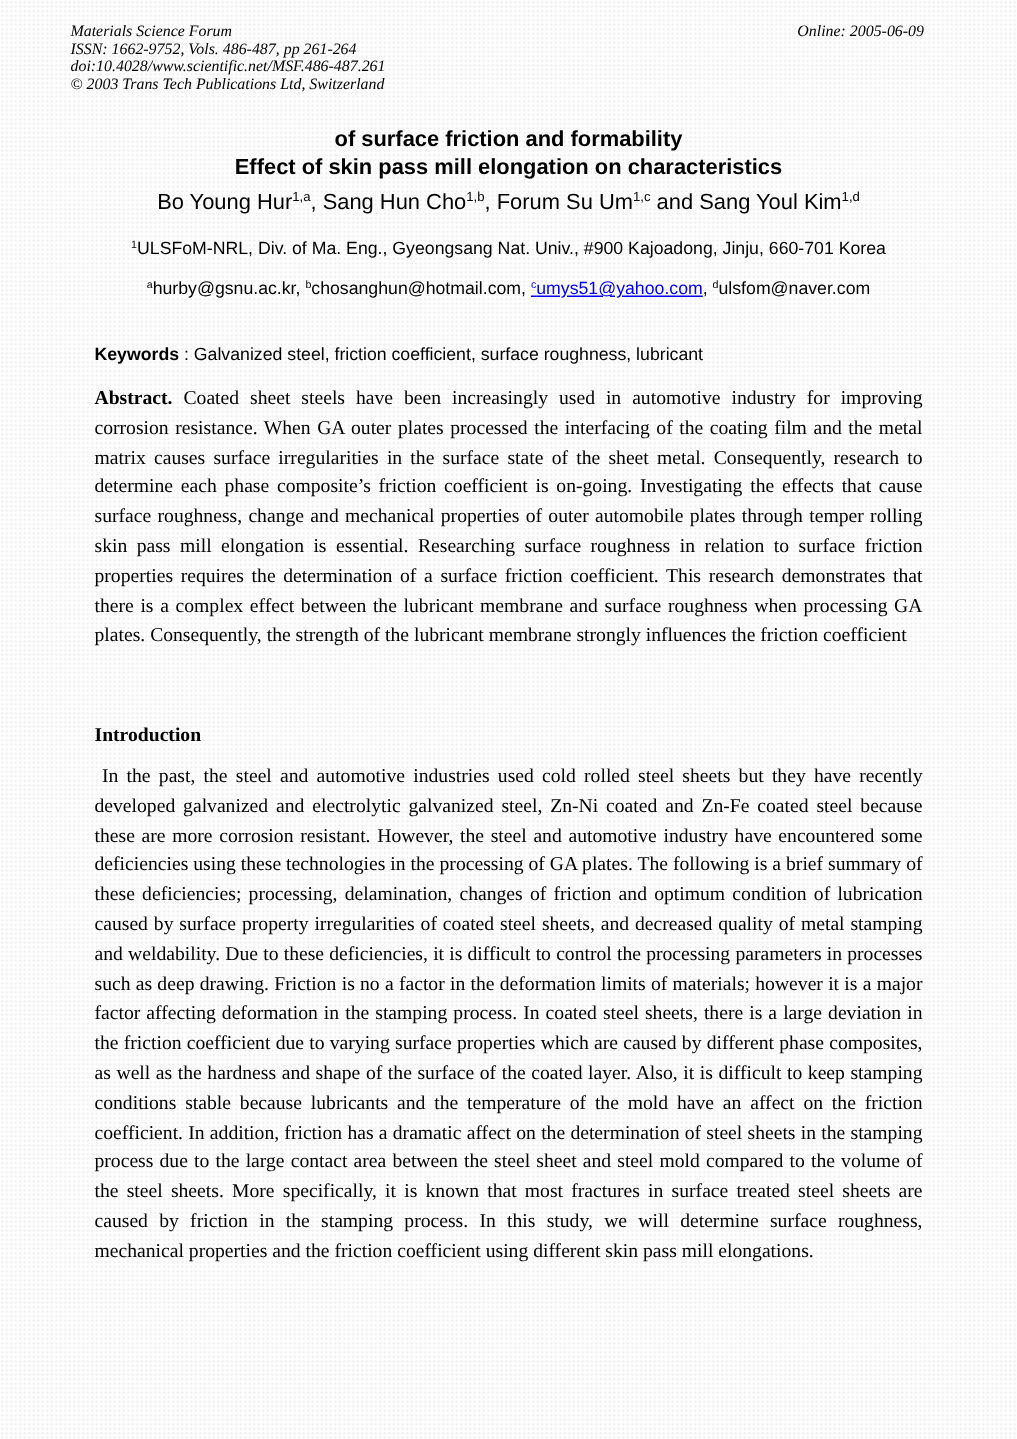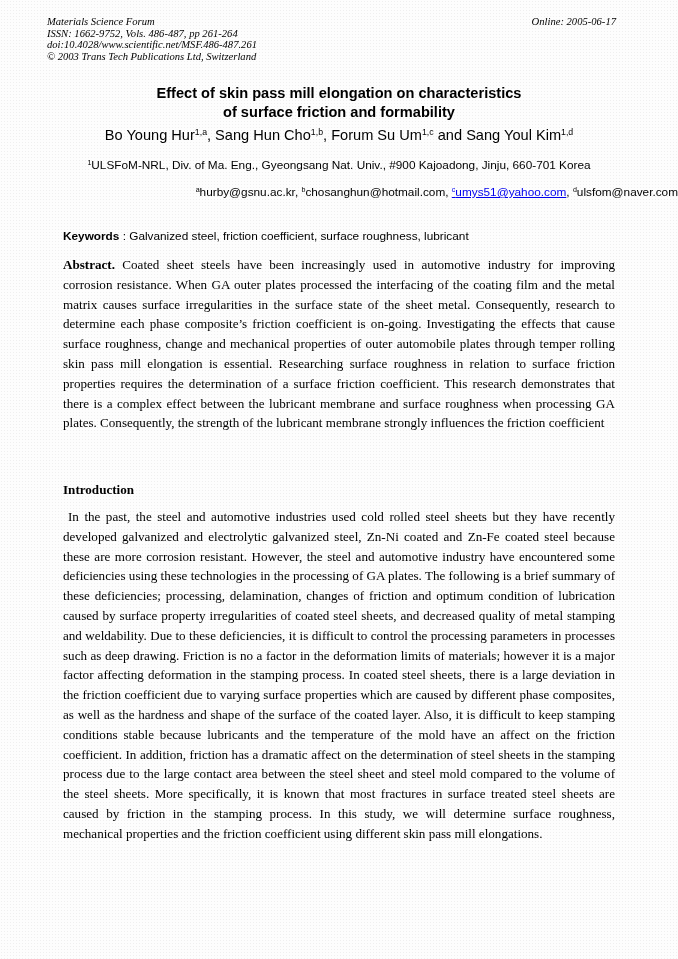--- a/index.html
+++ b/index.html
@@ -65,21 +65,21 @@
       position: absolute;
       left: 0; width: 678px; top: 158px;
       text-align: center;
       font-family: "Liberation Sans", sans-serif;
       font-size: 11.8px;
       line-height: 14px;
     }
     .emails {
       position: absolute;
       left: 0; width: 678px; top: 185px;
-      text-align: right;
+      text-align: center;
       font-family: "Liberation Sans", sans-serif;
       font-size: 11.8px;
       line-height: 14px;
     }
     .emails a {
       color: #0000ee;
       text-decoration: underline;
     }
     .keywords {
       position: absolute;
@@ -115,25 +115,25 @@
 
 <div class="page">
 
   <div class="header-left">
     <div>Materials Science Forum</div>
     <div>ISSN: 1662-9752, Vols. 486-487, pp 261-264</div>
     <div>doi:10.4028/www.scientific.net/MSF.486-487.261</div>
     <div>© 2003 Trans Tech Publications Ltd, Switzerland</div>
   </div>
 
-  <div class="header-right">Online: 2005-06-17</div>
+  <div class="header-right">Online: 2005-06-09</div>
 
   <div class="title">
+    <div>of surface friction and formability</div>
     <div>Effect of skin pass mill elongation on characteristics</div>
-    <div>of surface friction and formability</div>
   </div>
 
   <div class="authors">
     <span>Bo Young Hur</span><sup>1,a</sup><span>, </span><span>Sang Hun Cho</span><sup>1,b</sup><span>, </span><span>Forum Su Um</span><sup>1,c</sup><span> and </span><span>Sang Youl Kim</span><sup>1,d</sup>
   </div>
 
   <div class="affil">
     <sup>1</sup><span>ULSFoM-NRL, Div. of Ma. Eng., Gyeongsang Nat. Univ., #900 Kajoadong, Jinju, 660-701 Korea</span>
   </div>
 

